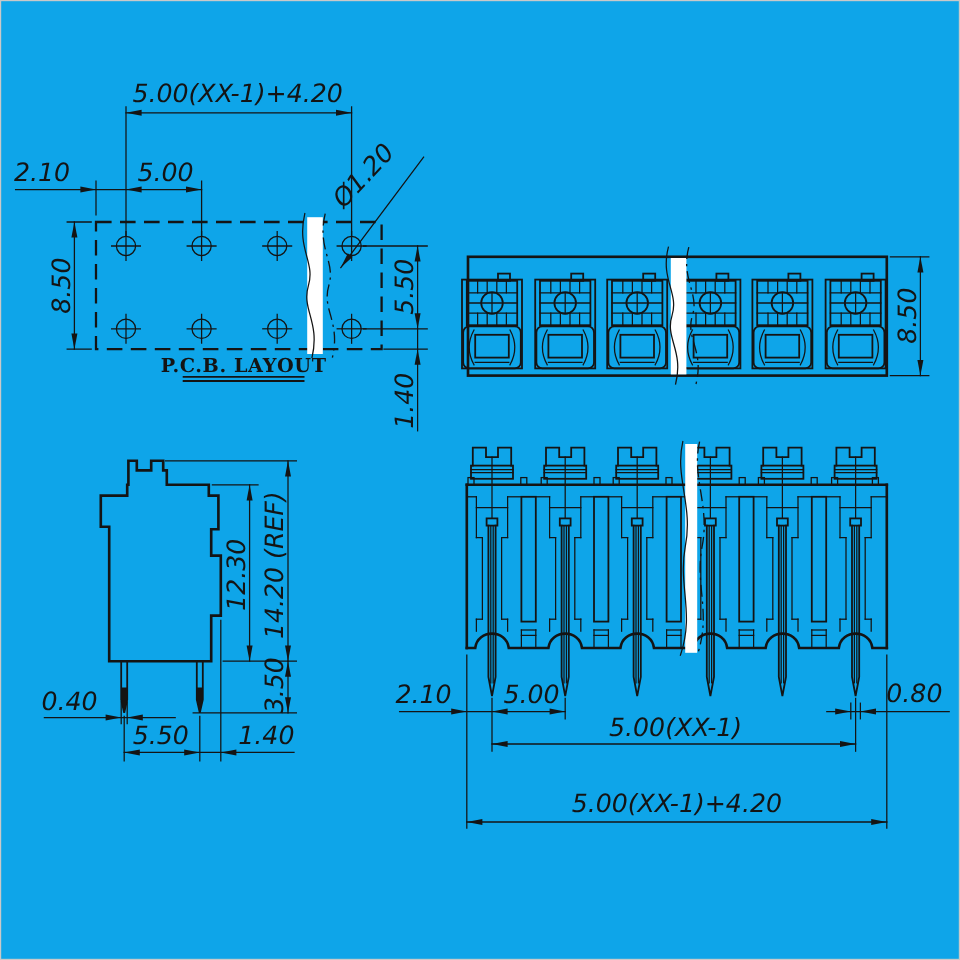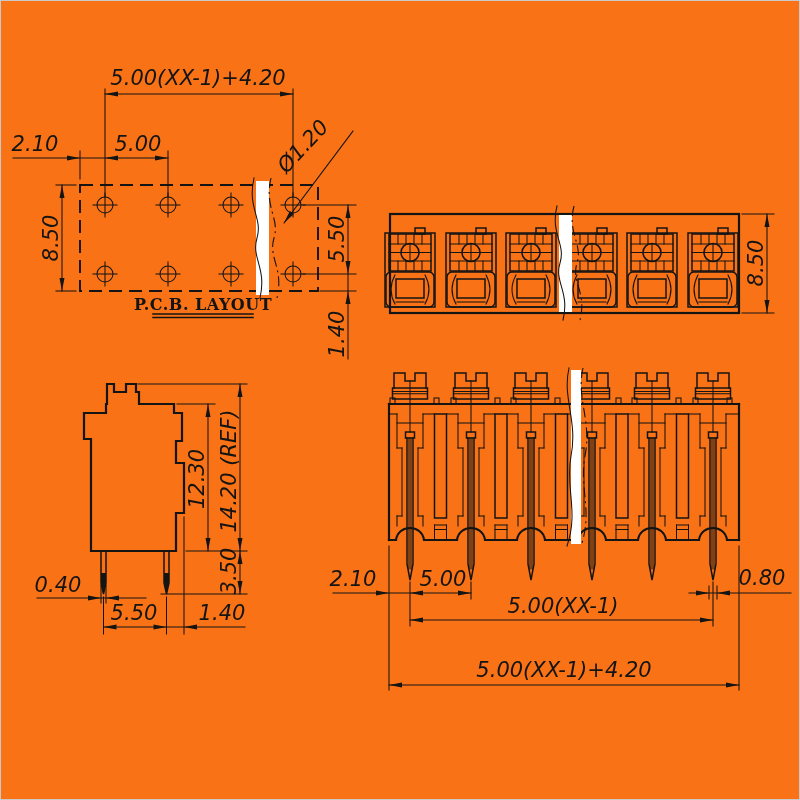--- a/index.html
+++ b/index.html
@@ -1,16 +1,16 @@
 <!DOCTYPE html>
 <html><head>
 <meta charset="utf-8">
 <style>
   html,body{margin:0;padding:0;background:#fff;}
-  .sheet{width:800px;height:800px;background:#f97316;border:1px solid #c9c9c9;box-sizing:border-box;position:relative;
+  .sheet{width:800px;height:800px;background:#0ea5e9;border:1px solid #c9c9c9;box-sizing:border-box;position:relative;
          font-family:"DejaVu Sans",sans-serif;}
   svg{display:block;}
   .thick{stroke:#141414;stroke-width:2.2;fill:none;stroke-linecap:square;}
   .med{stroke:#141414;stroke-width:1.5;fill:none;stroke-linecap:square;}
   .thin{stroke:#141414;stroke-width:1.05;fill:none;stroke-linecap:square;}
   .dash{stroke:#141414;stroke-width:1.9;fill:none;stroke-dasharray:13 7;}
   .bdash{stroke:#141414;stroke-width:1.1;fill:none;stroke-dasharray:10 4 2 4;}
   .wh{fill:#ffffff;stroke:none;}
   .fill{fill:#141414;stroke:none;}
   text{fill:#141414;}

